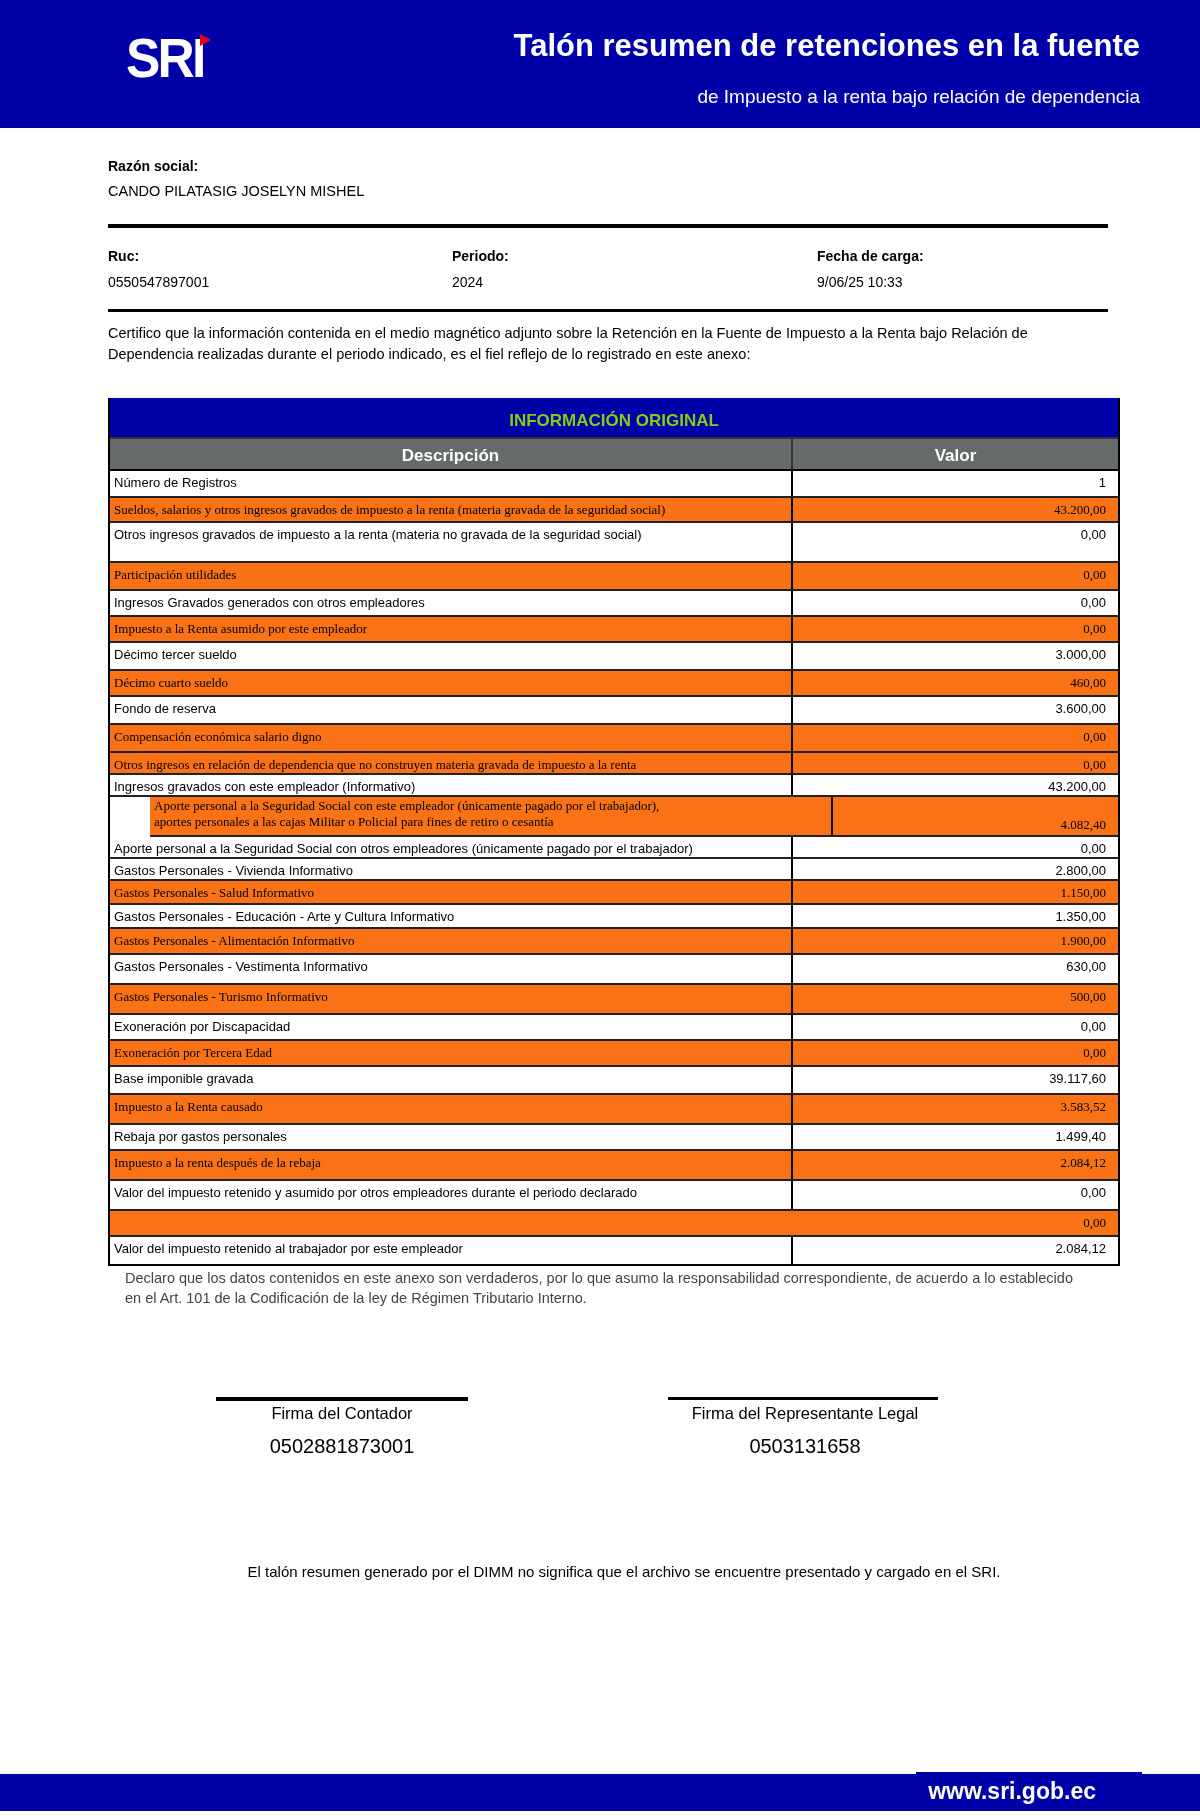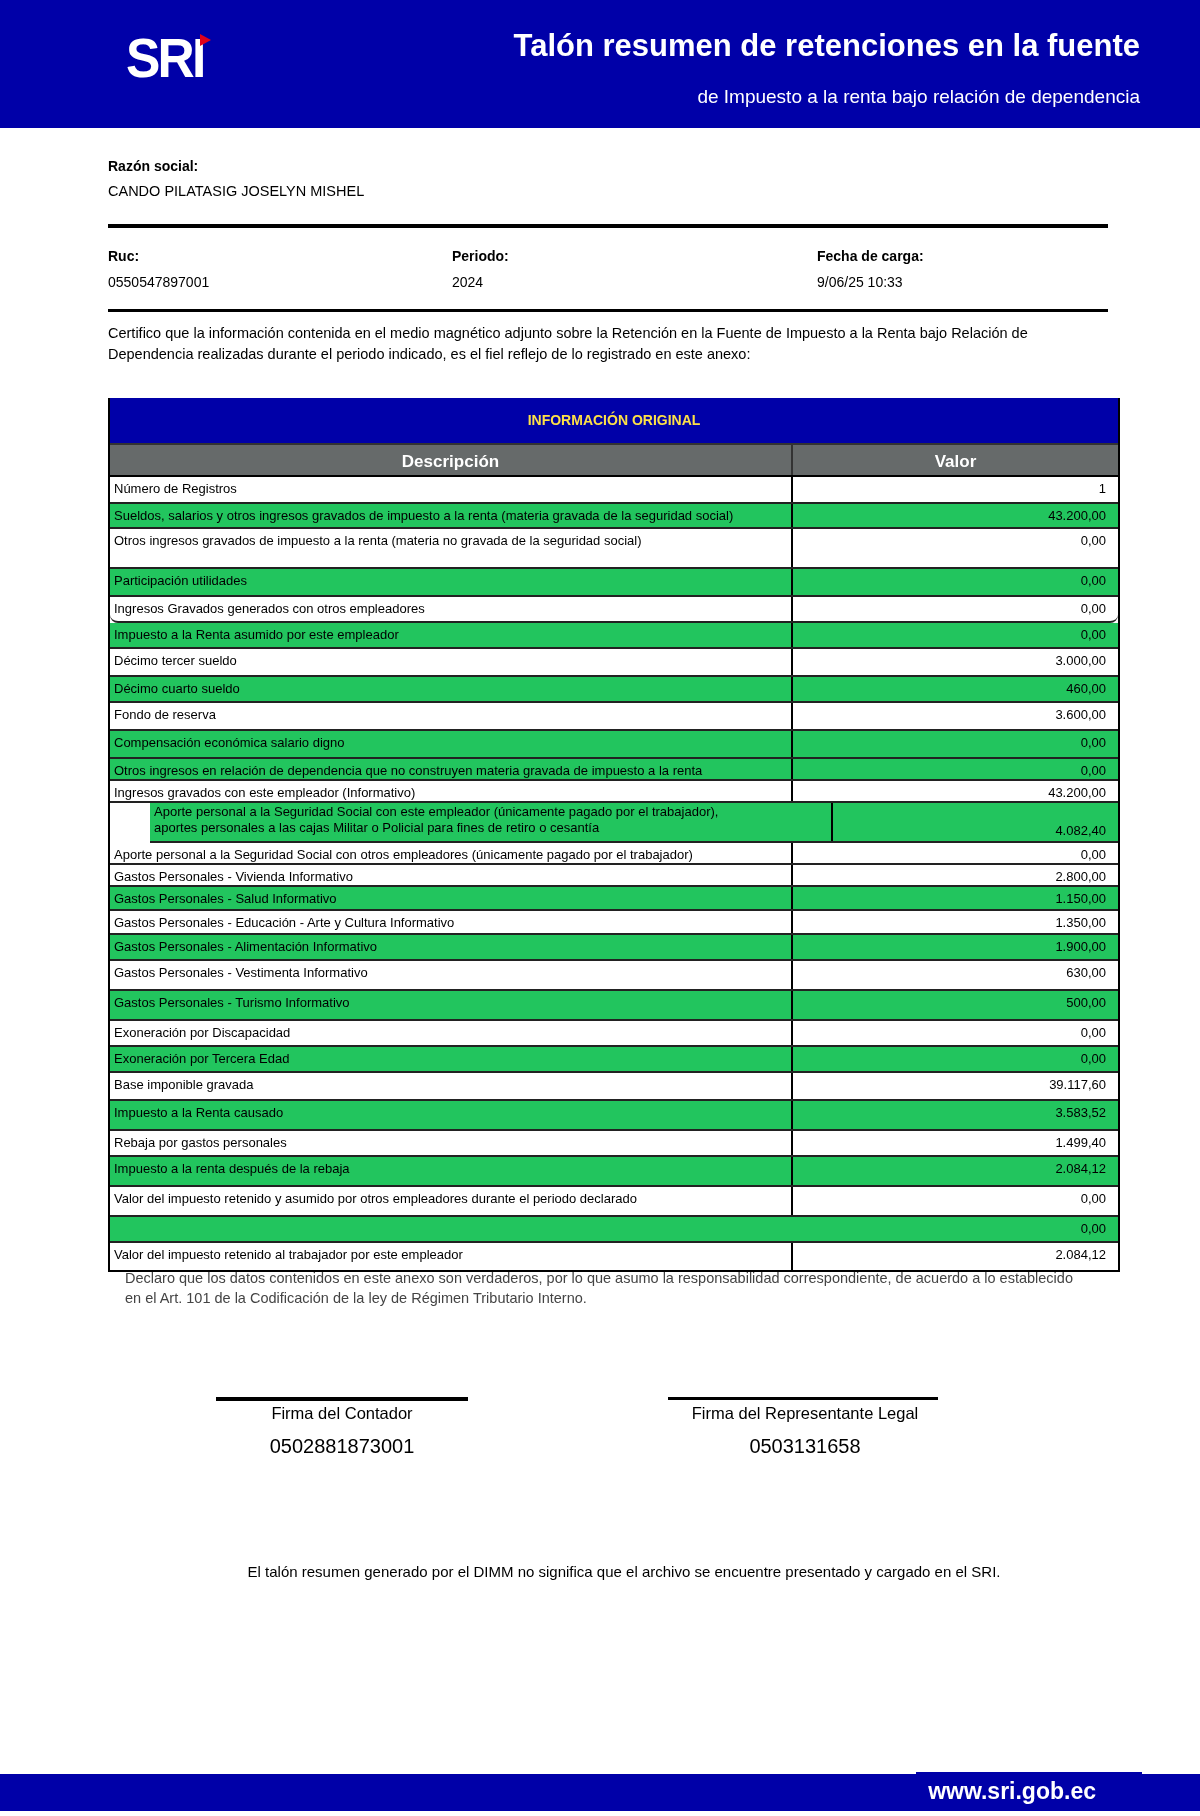--- a/index.html
+++ b/index.html
@@ -14,27 +14,27 @@
   .h-title { position:absolute; right:60px; top:28px; color:#fff; font-weight:bold; font-size:31px; white-space:nowrap; }
   .h-sub { position:absolute; right:60px; top:86px; color:#fff; font-size:19px; white-space:nowrap; }
 
   .lbl { position:absolute; font-size:14px; font-weight:bold; white-space:nowrap; }
   .val { position:absolute; font-size:14px; white-space:nowrap; }
   .rule { position:absolute; left:108px; width:1000px; background:#000; }
 
   .para { position:absolute; left:108px; width:1005px; font-size:14.5px; line-height:21px; color:#000; }
 
   .table { position:absolute; left:108px; top:398px; width:1012px; border:2px solid #000; border-top:none; box-sizing:border-box; }
-  .t-title { height:45px; background:#0000A8; color:#fde047; font-weight:bold; font-size:14px; text-align:center; line-height:45px; }
+  .t-title { height:39px; background:#0000A8; color:#84cc16; font-weight:bold; font-size:17px; text-align:center; line-height:45px; }
   .t-head { display:flex; height:34px; background:#666a6a; color:#fff; font-weight:bold; font-size:17px; line-height:34px;
             border-top:2px solid #333; border-bottom:2px solid #000; box-sizing:border-box; }
   .t-head .c1 { width:683px; text-align:center; border-right:2px solid #333; box-sizing:border-box; }
   .t-head .c2 { flex:1; text-align:center; }
   .row { display:flex; border-bottom:2px solid #222; box-sizing:border-box; font-size:13px; }
-  .row.alt { background:#22c55e; }
+  .row.alt { background:#f97316;font-family:Liberation Serif, serif; }
   .row .c1 { width:683px; padding:4px 4px; box-sizing:border-box; border-right:2px solid #000; line-height:16px; }
   .row .c2 { flex:1; padding:4px 12px 0 0; text-align:right; box-sizing:border-box; line-height:16px; }
   .row .c1 span { display:block; }
 
   .declaro { position:absolute; left:125px; top:1268px; width:960px; font-size:14.5px; line-height:20px; color:#444; }
 
   .sig-line { position:absolute; height:4px; background:#000; }
   .sig-label { position:absolute; font-size:16.5px; text-align:center; white-space:nowrap; }
   .sig-id { position:absolute; font-size:20px; text-align:center; white-space:nowrap; }
 
@@ -96,21 +96,21 @@
           <span>Otros ingresos gravados de impuesto a la renta (materia no gravada de la seguridad social)</span>
         </div>
         <div class="c2">0,00</div>
       </div>
       <div class="row alt" style="height: 28px;">
         <div class="c1">
           <span>Participación utilidades</span>
         </div>
         <div class="c2">0,00</div>
       </div>
-      <div class="row" style="height: 26px; border-radius: 8px;">
+      <div class="row" style="height: 26px;">
         <div class="c1">
           <span>Ingresos Gravados generados con otros empleadores</span>
         </div>
         <div class="c2">0,00</div>
       </div>
       <div class="row alt" style="height: 26px;">
         <div class="c1">
           <span>Impuesto a la Renta asumido por este empleador</span>
         </div>
         <div class="c2">0,00</div>

